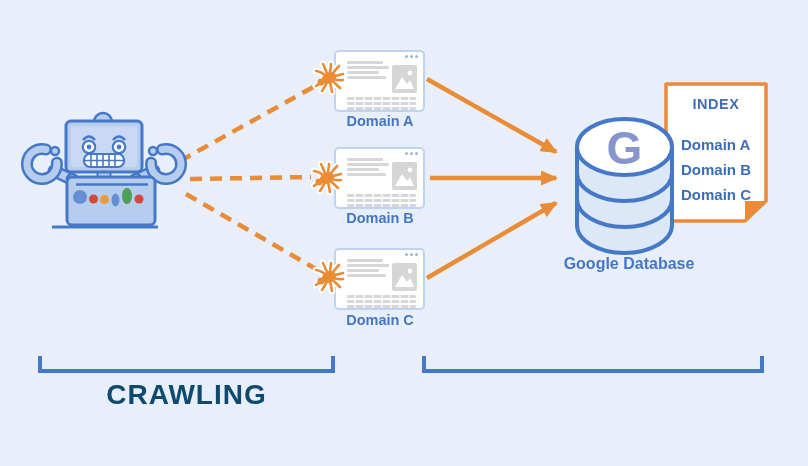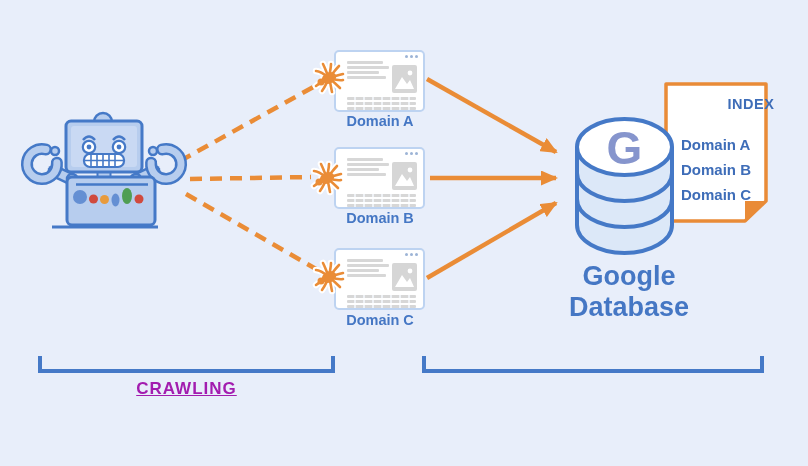--- a/index.html
+++ b/index.html
@@ -26,25 +26,25 @@
   .full-lines{position:absolute;left:11px;top:45px;right:7px;}
   .full-lines i{display:block;height:3px;margin-bottom:2px;border-radius:1px;
      background:repeating-linear-gradient(90deg,#d7d7d7 0 7px,#eef1f5 7px 9px);}
 
   
   .label{position:absolute;font-weight:bold;color:#4577c4;text-align:center;}
   .domain-label{width:120px;font-size:14.5px;}
   .dl-a{left:320px;top:113px;} .dl-b{left:320px;top:210px;} .dl-c{left:320px;top:312px;}
   .g-letter{left:597px;top:122px;width:55px;height:52px;line-height:52px;
             font-size:46px;color:#8695cd;}
-  .db-label{left:529px;top:261px;width:200px;font-size:27px;}
-  .index-title{left:666px;top:96px;width:100px;font-size:14.5px;letter-spacing:.5px;color:#3e6db8;padding-left:35px;}
+  .db-label{left:529px;top:255px;width:200px;font-size:16px;}
+  .index-title{left:666px;top:96px;width:100px;font-size:14.5px;letter-spacing:.5px;color:#3e6db8;}
   .index-item{left:681px;top:136px;width:90px;text-align:left;font-size:15px;color:#3e6db8;}
   .ii-b{top:161px;} .ii-c{top:186px;}
-  .stage-label{font-size:17px;letter-spacing:1px;color:#a21caf;text-decoration:underline;}
+  .stage-label{font-size:28px;letter-spacing:1px;color:#0c4a6e;}
   .stage-crawling{left:38px;top:379px;width:297px;}
   .stage-indexing{left:424px;top:379px;width:339px;}
 </style>
 </head>
 <body>
 
 <div id="canvas">
 
   <div class="cards-layer">
     <div class="card card-a">

